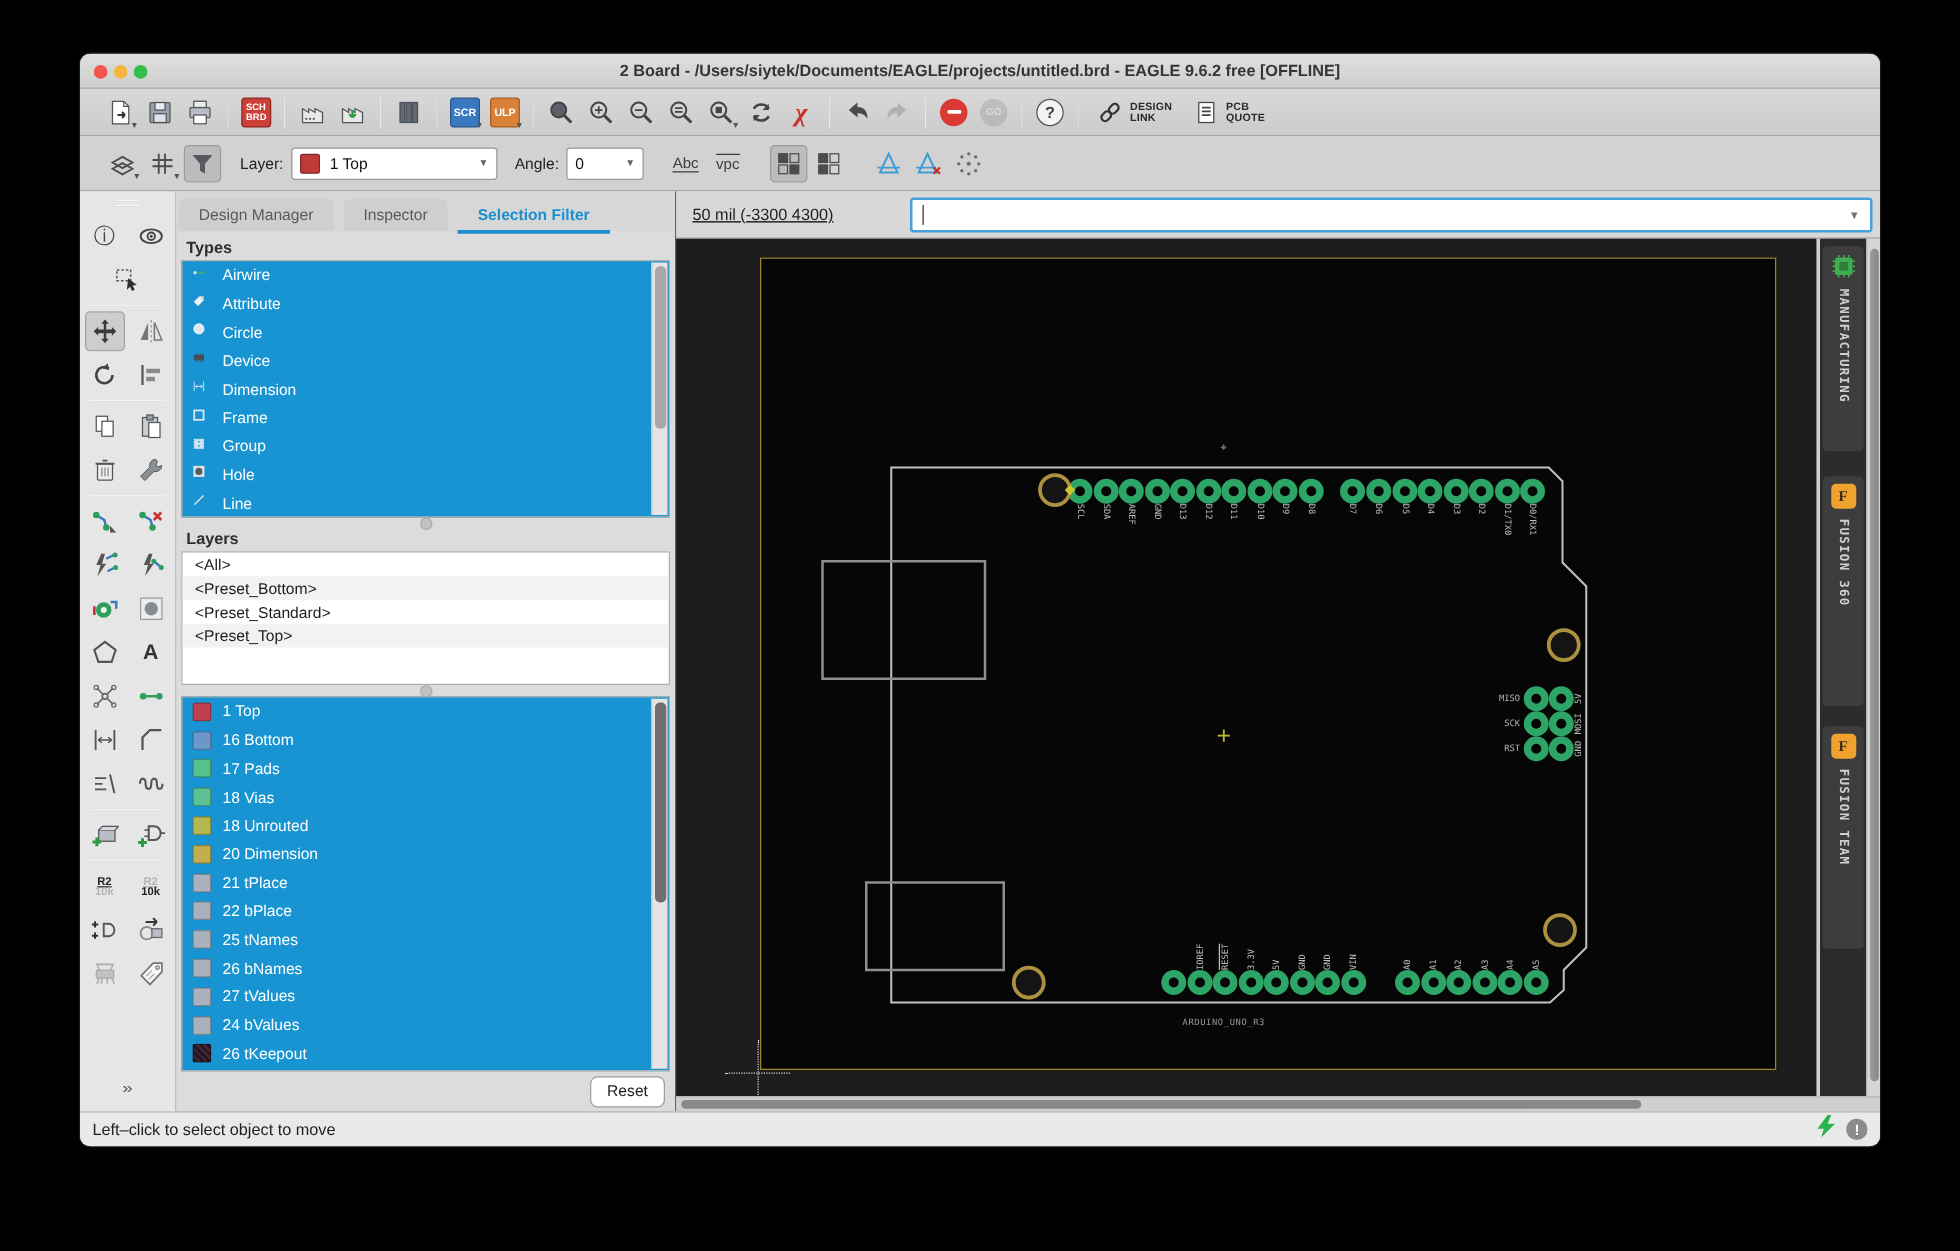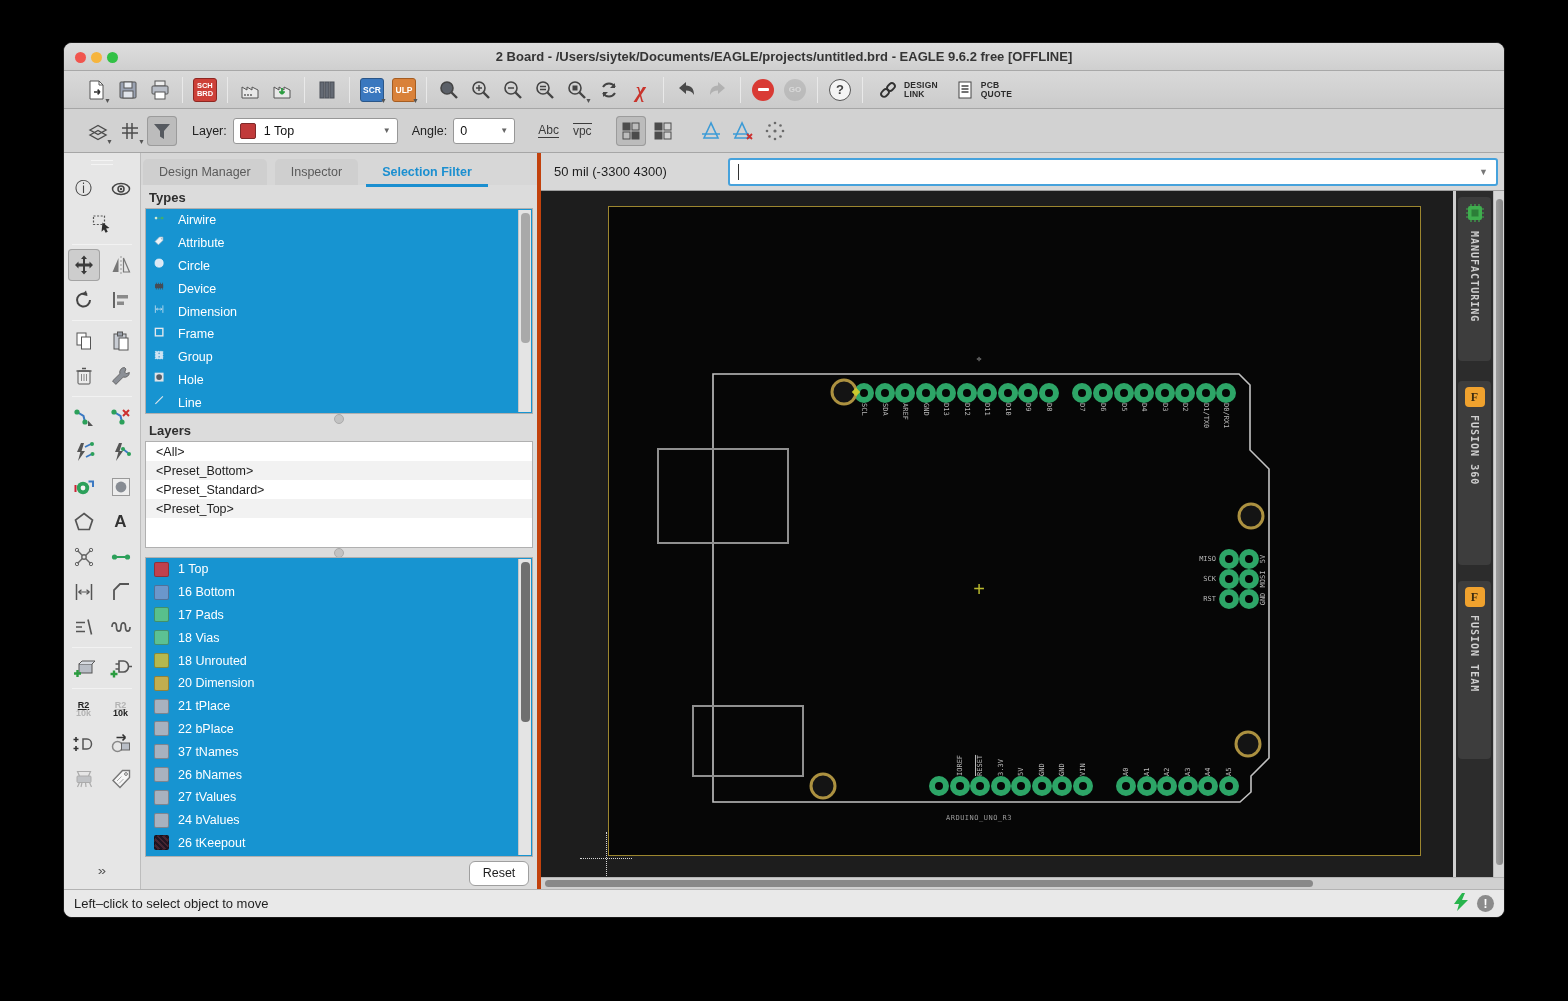--- a/index.html
+++ b/index.html
@@ -39,21 +39,21 @@
   .grip{width:22px;height:1px;background:#b4b4b4;margin:3px auto;border-bottom:1px solid #f4f4f4;}
   .trowtools{display:flex;justify-content:center;gap:5px;margin:3px 0;}
   .tool{width:32px;height:32px;border-radius:4px;display:flex;align-items:center;justify-content:center;position:relative;}
   .tool.active{background:#cdcdcd;box-shadow:inset 0 0 0 1px #a3a3a3;}
   .tool.disabled{opacity:.4;}
   .toolsep{height:1px;background:#c3c3c3;margin:4px 8px;border-bottom:1px solid #f2f2f2;}
   .rv{font-size:9px;line-height:8px;font-weight:bold;text-align:center;}
   #chevrons{position:absolute;bottom:10px;left:0;width:100%;text-align:center;color:#555;
             font-size:15px;transform:scaleY(.8);}
   
-  #sidepanel{width:400px;flex:0 0 400px;background:#dcdcdc;border-right:4px solid #c2410c;
+  #sidepanel{width:400px;flex:0 0 400px;background:#dcdcdc;border-right:1px solid #c2410c;
              display:flex;flex-direction:column;min-height:0;}
   #paneltabs{height:32px;flex:0 0 32px;display:flex;align-items:flex-end;padding:4px 2px 0 2px;gap:8px;background:#d7d7d7;}
   .ptab{height:26px;padding:0 16px;display:flex;align-items:center;background:#cfcfcf;border-radius:5px 5px 0 0;
         font-size:12.5px;color:#5a5a5a;position:relative;}
   .ptab.active{background:transparent;color:#1b8fd0;font-weight:bold;}
   .ptab.active::after{content:"";position:absolute;left:0;right:0;bottom:-2px;height:3px;background:#1b8fd0;}
   .sechead{font-size:13px;font-weight:bold;color:#2e2e2e;padding:5px 8px 3px 8px;}
   .listbox{margin:0 4px;border:1px solid #b0b0b0;background:#1794d1;position:relative;overflow:hidden;}
   #types-list{height:206px;flex:0 0 206px;}
   #presets-list{height:107px;flex:0 0 107px;background:#fff;}
@@ -68,21 +68,21 @@
   .vscr .vth{position:absolute;left:2px;width:9px;border-radius:4px;background:#a9a9a9;}
   .vscr .vth.dark{background:#6f6f6f;}
   .splitter{height:9px;display:flex;align-items:center;justify-content:center;flex:0 0 9px;}
   .splitter::after{content:"";width:8px;height:8px;border-radius:50%;background:#c2c2c2;border:1px solid #ababab;}
   #reset-row{height:32px;flex:0 0 32px;display:flex;justify-content:flex-end;align-items:center;padding:0 8px;}
   #reset-btn{width:60px;height:25px;background:#fff;border:1px solid #9f9f9f;border-radius:6px;
              font-size:12.5px;color:#1d1d1d;}
   
   #rightcol{flex:1 1 auto;display:flex;flex-direction:column;min-width:0;}
   #coordbar{height:38px;flex:0 0 38px;background:#d8d8d8;border-bottom:1px solid #9d9d9d;
-            display:flex;align-items:center;padding-left:13px;position:relative;}
+            display:flex;align-items:center;padding-left:13px;position:relative;text-decoration:underline;}
   #coord-readout{font-size:13px;color:#1e1e1e;}
   #command-input{position:absolute;left:187px;top:5px;height:28px;width:770px;background:#fff;
                  border:2px solid #46a2dc;border-radius:3px;display:flex;align-items:center;padding:0 8px;}
   #command-caret{width:1px;height:16px;background:#333;}
   #command-dd{position:absolute;right:8px;font-size:9px;color:#777;}
   #canvasrow{flex:1 1 auto;display:flex;min-height:0;background:#1d1d1d;}
   #canvas{width:912px;flex:0 0 912px;position:relative;background:#1d1d1d;overflow:hidden;}
   #frame{position:absolute;left:67px;top:15px;width:813px;height:650px;background:#060606;border:1px solid #9c862f;}
   #boardsvg{position:absolute;left:0;top:0;}
   .pad{position:absolute;width:20px;height:20px;border-radius:50%;background:#060606;
@@ -889,21 +889,21 @@
             <div class="lrow">
               <span class="swatch" style="background: rgb(168, 178, 191);"></span>
               <span>21 tPlace</span>
             </div>
             <div class="lrow">
               <span class="swatch" style="background: rgb(168, 178, 191);"></span>
               <span>22 bPlace</span>
             </div>
             <div class="lrow">
               <span class="swatch" style="background: rgb(168, 178, 191);"></span>
-              <span>37 tNames</span>
+              <span>25 tNames</span>
             </div>
             <div class="lrow">
               <span class="swatch" style="background: rgb(168, 178, 191);"></span>
               <span>26 bNames</span>
             </div>
             <div class="lrow">
               <span class="swatch" style="background: rgb(168, 178, 191);"></span>
               <span>27 tValues</span>
             </div>
             <div class="lrow">

